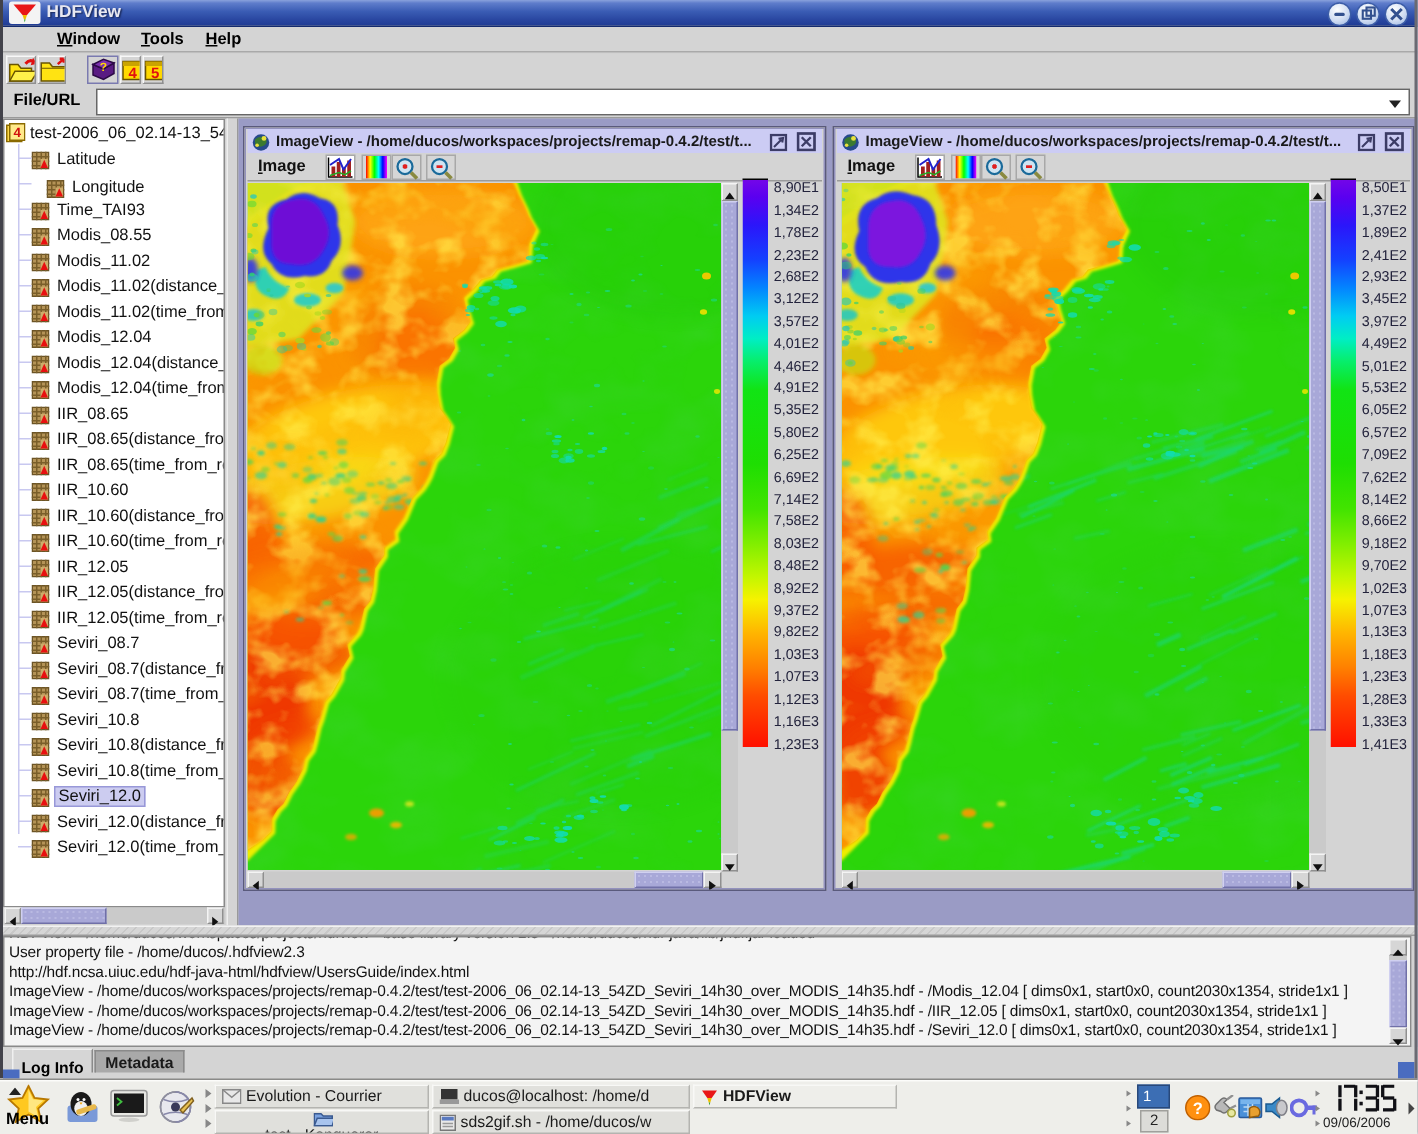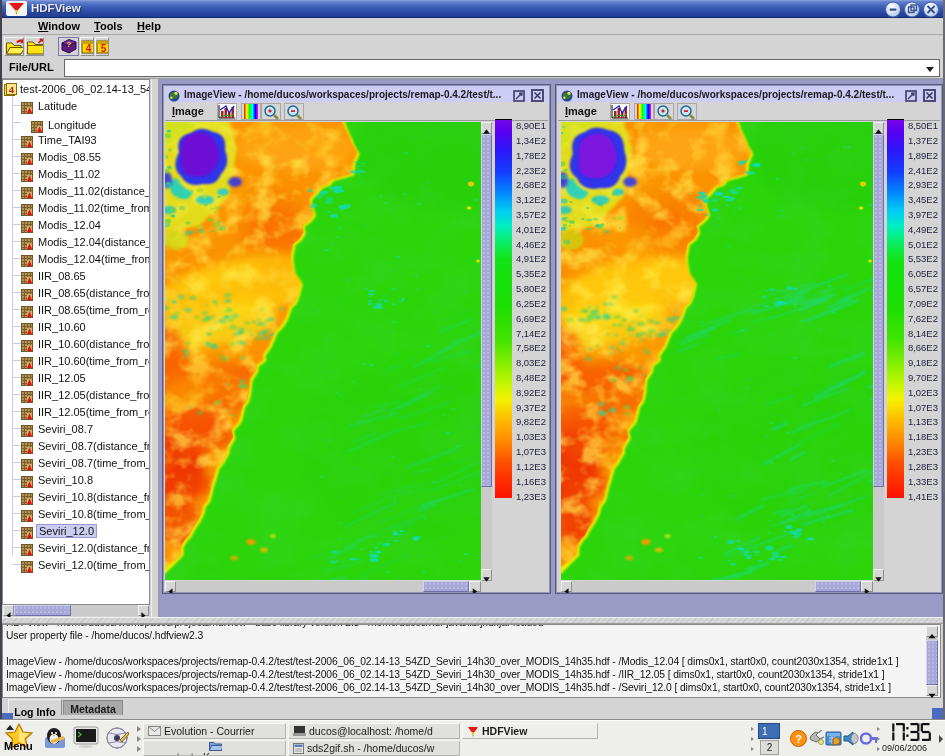--- a/index.html
+++ b/index.html
@@ -1634,20 +1634,21 @@
       <div style="position:absolute;right:4px;top:361.0px;font:9.5px 'Liberation Sans',sans-serif;color:#23233c;">1,23E3</div>
       <div style="position:absolute;right:4px;top:375.9px;font:9.5px 'Liberation Sans',sans-serif;color:#23233c;">1,28E3</div>
       <div style="position:absolute;right:4px;top:390.7px;font:9.5px 'Liberation Sans',sans-serif;color:#23233c;">1,33E3</div>
       <div style="position:absolute;right:4px;top:405.5px;font:9.5px 'Liberation Sans',sans-serif;color:#23233c;">1,41E3</div>
     </div>
   </div>
 <div class="abs" style="left:0;top:617px;width:945px;height:7px;background:#d6d6d6;border-top:1px solid #f2f2f2;border-bottom:1px solid #9a9a9a;background-image:repeating-linear-gradient(135deg,#c8c8c8 0 1px,transparent 1px 4px);"></div>
 <div class="abs" style="left:2px;top:624px;width:939px;height:74px;background:#f4f4f4;border:1px solid #8a8a8a;overflow:hidden;">
 <div style="position:absolute;left:3px;top:-8px;font:10.3px 'Liberation Sans',sans-serif;color:#111;white-space:pre;letter-spacing:-0.1px;">HDFView - /home/ducos/workspaces/projects/hdfview - base library version 2.3 - /home/ducos/hdf-java/lib/jhdf.jar loaded</div>
 <div style="position:absolute;left:3px;top:5px;font:10.3px 'Liberation Sans',sans-serif;color:#111;white-space:pre;letter-spacing:-0.1px;">User property file - /home/ducos/.hdfview2.3</div>
+<div style="position:absolute;left:3px;top:18px;font:10.3px 'Liberation Sans',sans-serif;color:#111;white-space:pre;letter-spacing:-0.1px;">http://hdf.ncsa.uiuc.edu/hdf-java-html/hdfview/UsersGuide/index.html</div>
 <div style="position:absolute;left:3px;top:31px;font:10.3px 'Liberation Sans',sans-serif;color:#111;white-space:pre;letter-spacing:-0.1px;">ImageView - /home/ducos/workspaces/projects/remap-0.4.2/test/test-2006_06_02.14-13_54ZD_Seviri_14h30_over_MODIS_14h35.hdf - /Modis_12.04 [ dims0x1, start0x0, count2030x1354, stride1x1 ]</div>
 <div style="position:absolute;left:3px;top:44px;font:10.3px 'Liberation Sans',sans-serif;color:#111;white-space:pre;letter-spacing:-0.1px;">ImageView - /home/ducos/workspaces/projects/remap-0.4.2/test/test-2006_06_02.14-13_54ZD_Seviri_14h30_over_MODIS_14h35.hdf - /IIR_12.05 [ dims0x1, start0x0, count2030x1354, stride1x1 ]</div>
 <div style="position:absolute;left:3px;top:57px;font:10.3px 'Liberation Sans',sans-serif;color:#111;white-space:pre;letter-spacing:-0.1px;">ImageView - /home/ducos/workspaces/projects/remap-0.4.2/test/test-2006_06_02.14-13_54ZD_Seviri_14h30_over_MODIS_14h35.hdf - /Seviri_12.0 [ dims0x1, start0x0, count2030x1354, stride1x1 ]</div>
 </div>
 <div class="abs" style="left:926px;top:626px;width:12px;height:70px;background:#cacaca;"></div>
 <div style="position:absolute;left:926px;top:626px;width:12px;height:11px;background:#d6d6d6;border:1px solid #8f8f8f;border-top-color:#f4f4f4;border-left-color:#f4f4f4;box-sizing:border-box;"><svg width="10" height="9" viewBox="0 0 11 11" preserveAspectRatio="none" xmlns="http://www.w3.org/2000/svg">
       <path d="M1.5,7.5 L5.5,2.5 L9.5,7.5 Z" fill="#101010"></path>
     </svg></div>
 <div style="position:absolute;left:926px;top:640px;width:12px;height:45px;background:#a8a8d8;border:1px solid #7070a8;border-top-color:#d0d0f0;border-left-color:#d0d0f0;box-sizing:border-box;background-image:radial-gradient(#b9b9e2 0.7px, transparent 0.9px);background-size:4px 4px;"></div>
 <div style="position:absolute;left:926px;top:685px;width:12px;height:11px;background:#d6d6d6;border:1px solid #8f8f8f;border-top-color:#f4f4f4;border-left-color:#f4f4f4;box-sizing:border-box;"><svg width="10" height="9" viewBox="0 0 11 11" preserveAspectRatio="none" xmlns="http://www.w3.org/2000/svg">

